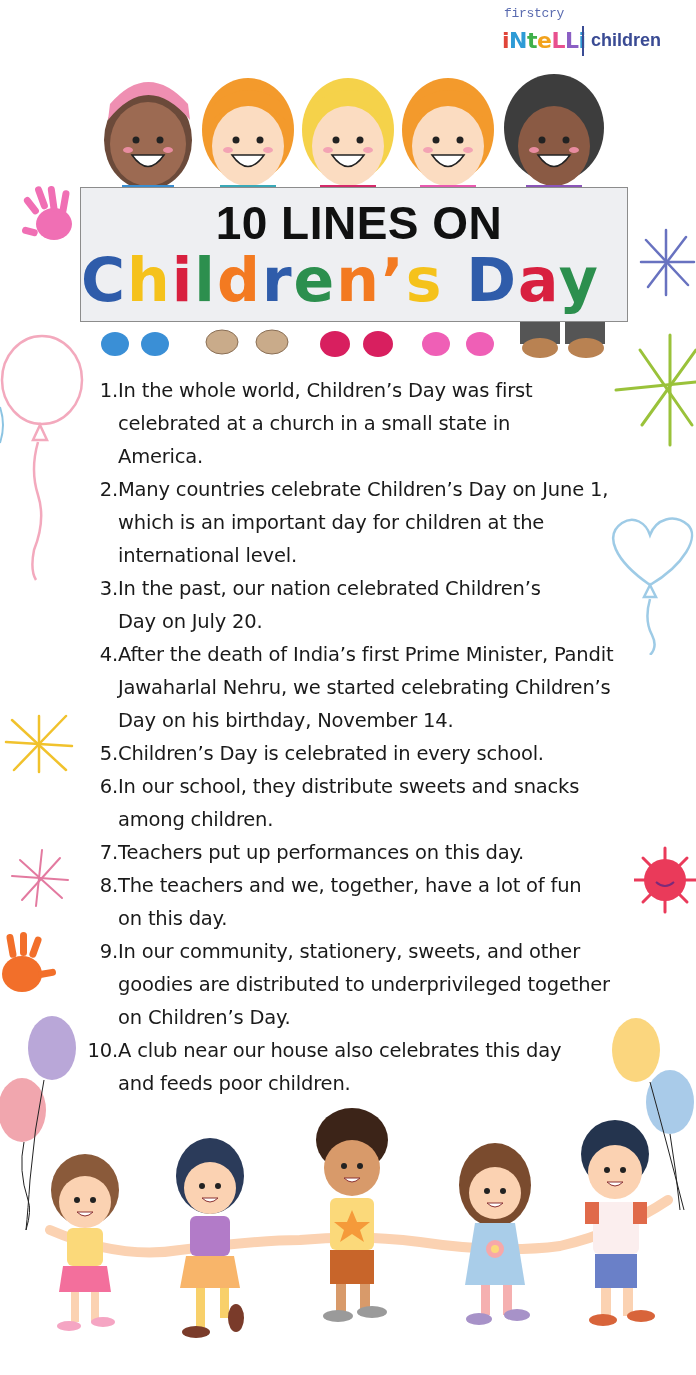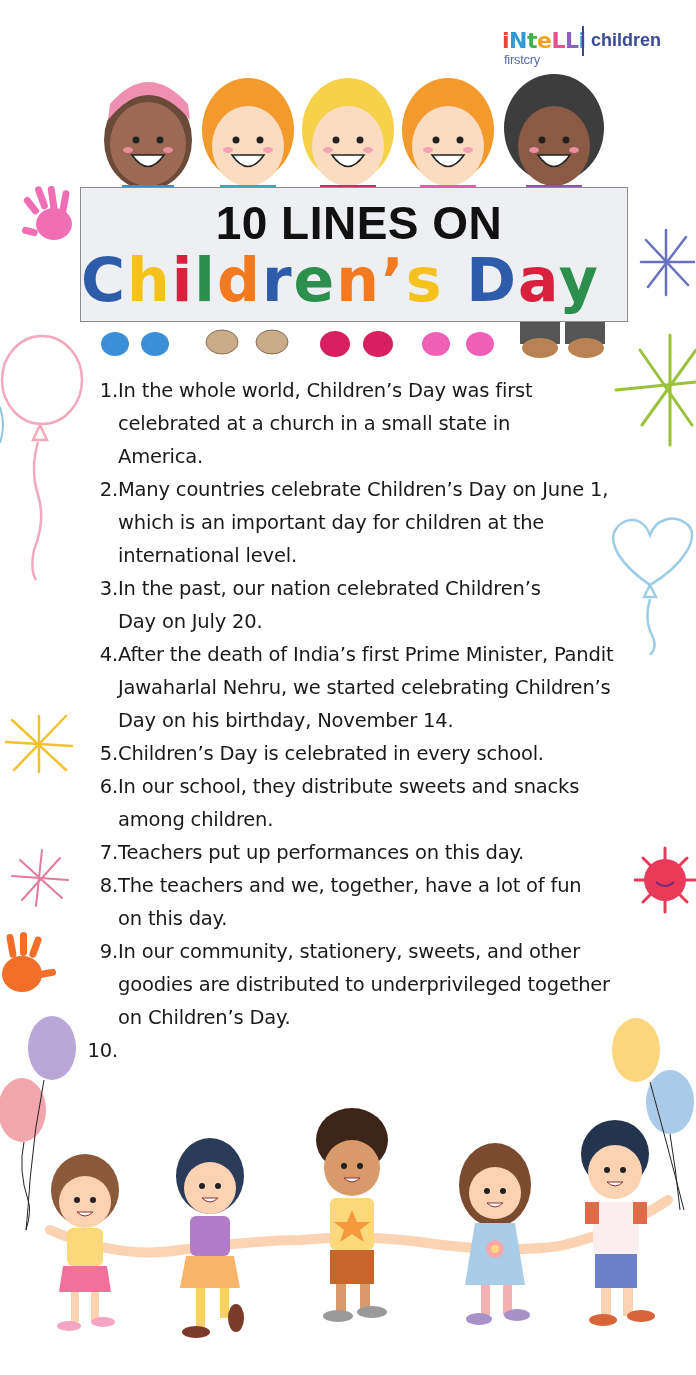--- a/index.html
+++ b/index.html
@@ -3,21 +3,21 @@
 <meta charset="utf-8">
 <style>
   html, body { margin: 0; padding: 0; }
   body {
     width: 696px; height: 1375px; background: #ffffff; position: relative; overflow: hidden;
     font-family: "DejaVu Sans", sans-serif; color: #1b1b1b;
   }
   .abs { position: absolute; }
   
   .logo { left: 500px; top: 4px; width: 196px; height: 56px; }
-  .logo .fc { position: absolute; left: 4px; top: 2px; font-size: 13px; color: #5a6bb0; font-family: Liberation Sans, sans-serif; letter-spacing: -0.3px; margin-top: 46px; }
+  .logo .fc { position: absolute; left: 4px; top: 2px; font-size: 13px; color: #5a6bb0; font-family: Liberation Mono, monospace; letter-spacing: -0.3px; }
   .logo .intelli { position: absolute; left: 2px; top: 24px; font-size: 22px; font-weight: bold; letter-spacing: -0.5px; font-family: "DejaVu Sans", sans-serif; }
   .logo .sep { position: absolute; left: 82px; top: 22px; width: 2px; height: 30px; background: #3a4b94; }
   .logo .edu { position: absolute; left: 91px; top: 26px; font-size: 18px; color: #3a4b94; font-weight: bold; font-family: "Liberation Sans", sans-serif; }
   
   .kids-top { left: 60px; top: 40px; width: 580px; height: 160px; }
   
   .banner { left: 80px; top: 187px; width: 548px; height: 135px; background: #eeeff2; border: 1.5px solid #8c8c8c; box-sizing: border-box; }
   .banner .line1 { position: absolute; left: 0; right: 0; top: 8px; text-align: center; font-family: "Liberation Sans", sans-serif; font-size: 46px; font-weight: bold; color: #111; letter-spacing: 0.5px; padding-left: 10px; }
   .banner .line2 { position: absolute; left: 0; right: 0; top: 56px; text-align: left; font-family: "DejaVu Sans", sans-serif; font-size: 60px; font-weight: bold; letter-spacing: 2px; line-height: 72px; }
   .feet { left: 90px; top: 322px; width: 530px; height: 40px; }
@@ -249,20 +249,21 @@
   <li>
       <span class="num">8.</span>
       <span class="txt" style="width:470px">The teachers and we, together, have a lot of fun on this day.</span>
     </li>
   <li>
       <span class="num">9.</span>
       <span class="txt" style="width:500px">In our community, stationery, sweets, and other goodies are distributed to underprivileged together on Children’s Day.</span>
     </li>
   <li class="two">
       <span class="num">10.</span>
+      <span class="txt" style="width:480px">A club near our house also celebrates this day and feeds poor children.</span>
     </li>
 </ol>
 
 <svg class="abs kids-bottom" viewBox="0 0 696 340">
 
   <g>
     <ellipse cx="52" cy="38" rx="24" ry="32" fill="#b9a7d8"></ellipse>
     <ellipse cx="22" cy="100" rx="24" ry="32" fill="#f1a6ae"></ellipse>
     <path d="M24 132 Q18 160 28 190 Q32 200 26 220" stroke="#222" fill="none" stroke-width="1"></path>
     <path d="M44 70 Q34 120 30 170 Q28 200 26 220" stroke="#222" fill="none" stroke-width="1"></path>

